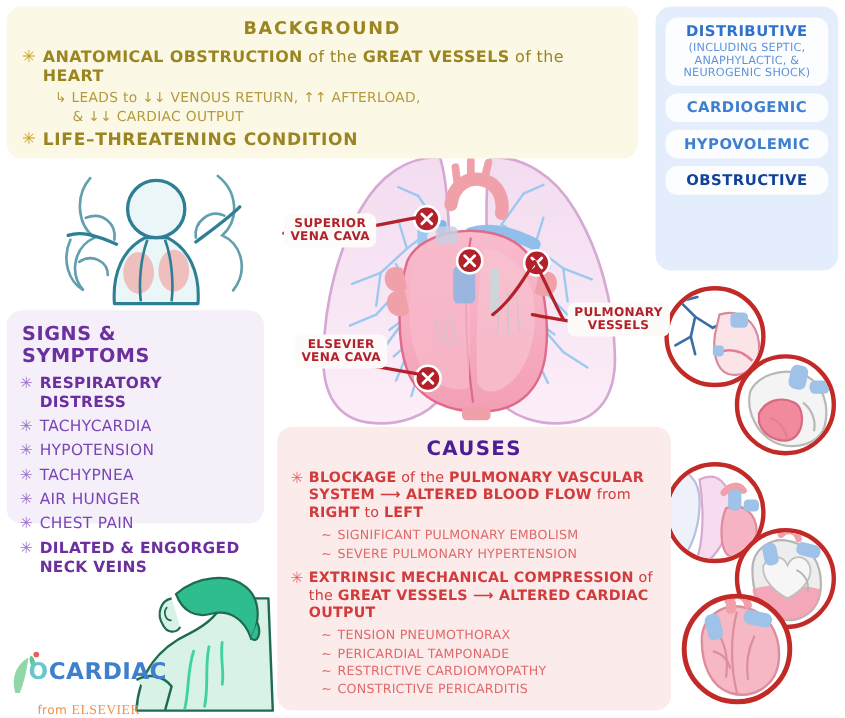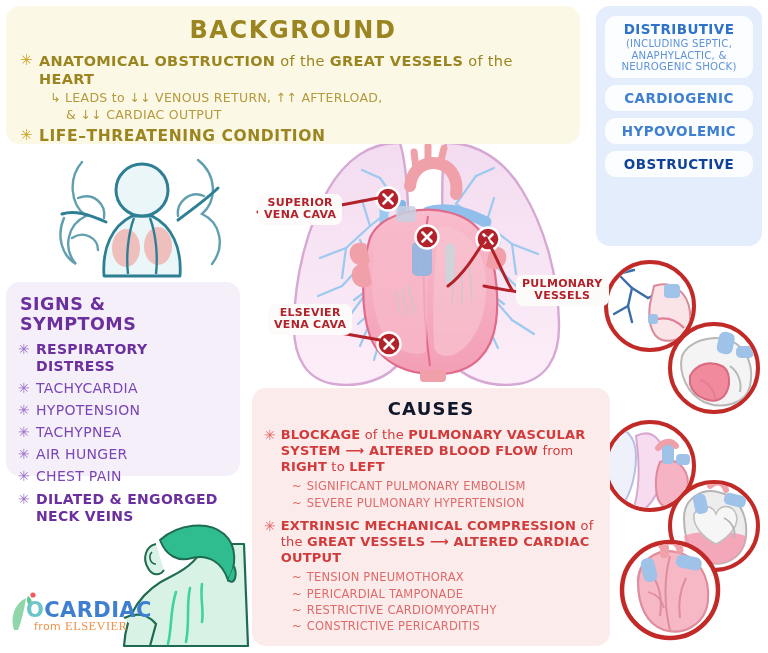--- a/index.html
+++ b/index.html
@@ -12,21 +12,21 @@
   .panel{position:absolute;box-sizing:border-box;}
 
   
   #background-panel{
     left:6px;top:6px;width:574px;height:138px;
     background:#fcf8e6;border-radius:14px;
     padding:8px 14px 6px 14px;
   }
   #background-panel .ttl{
     text-align:center;color:#9a8520;font-weight:bold;
-    font-size:24px;letter-spacing:1.6px;margin:2px 0 8px 0;
+    font-size:16px;letter-spacing:1.6px;margin:2px 0 8px 0;
   }
   .bg-row{color:#9a8520;font-size:14.5px;letter-spacing:.35px;line-height:1.25;
           display:flex;align-items:flex-start;margin:0 0 2px 0;}
   .bg-star{color:#c9a227;font-size:15px;margin-right:6px;line-height:1.1;}
   .bg-b{font-weight:bold;}
   .bg-sub{color:#b39a3c;font-size:12.5px;letter-spacing:.3px;line-height:1.3;
           margin:1px 0 4px 30px;}
   .bg-strong{font-weight:bold;font-size:15.5px;letter-spacing:.6px;}
 
   
@@ -59,21 +59,21 @@
       letter-spacing:.3px;line-height:1.22;margin-bottom:5px;}
   .sx .st{color:#9a6fc9;margin-right:6px;font-size:14px;}
   .sx.bold{font-weight:bold;color:#6b2f9e;}
 
   
   #causes-panel{
     left:252px;top:388px;width:358px;height:258px;
     background:#fcebeb;border-radius:14px;padding:8px 12px;
   }
   #causes-panel .ttl{
-    text-align:center;color:#0f172a;font-weight:bold;font-size:18px;
+    text-align:center;color:#4c1d95;font-weight:bold;font-size:18px;
     letter-spacing:1.2px;margin:2px 0 8px 0;
   }
   .cz{display:flex;align-items:flex-start;margin-bottom:2px;}
   .cz .st{color:#e06a6a;font-size:14px;margin-right:5px;line-height:1.2;}
   .cz .txt{color:#d13b3b;font-weight:bold;font-size:13px;letter-spacing:.2px;line-height:1.24;}
   .cz .txt .lt{font-weight:normal;}
   .sub-list{margin:3px 0 7px 28px;}
   .sub-item{color:#e06a6a;font-size:11.5px;letter-spacing:.2px;line-height:1.42;}
   .sub-item .tl{margin-right:5px;}
 
@@ -88,21 +88,21 @@
   #label-pv{left:516px;top:275px;}
 
   
   #osmosis-logo{position:absolute;left:8px;top:592px;width:132px;height:52px;z-index:20;}
   #osmosis-logo .wordmark{
     font-size:21px;font-weight:bold;letter-spacing:.4px;color:#3f7fd0;
     position:absolute;left:18px;top:6px;
   }
   #osmosis-logo .wordmark .o1{color:#6bc6c9;}
   #osmosis-logo .elsevier{
-    position:absolute;left:26px;top:27px;font-size:12.5px;color:#f0924a;
+    position:absolute;left:26px;top:46px;font-size:12.5px;color:#f0924a;
     font-family:"Liberation Serif",serif;letter-spacing:.4px;
   }
   #osmosis-logo .elsevier .frm{font-family:"DejaVu Sans",sans-serif;font-size:11px;}
 
   svg{display:block;}
   .art{position:absolute;}
 </style>
 </head>
 <body>
 

